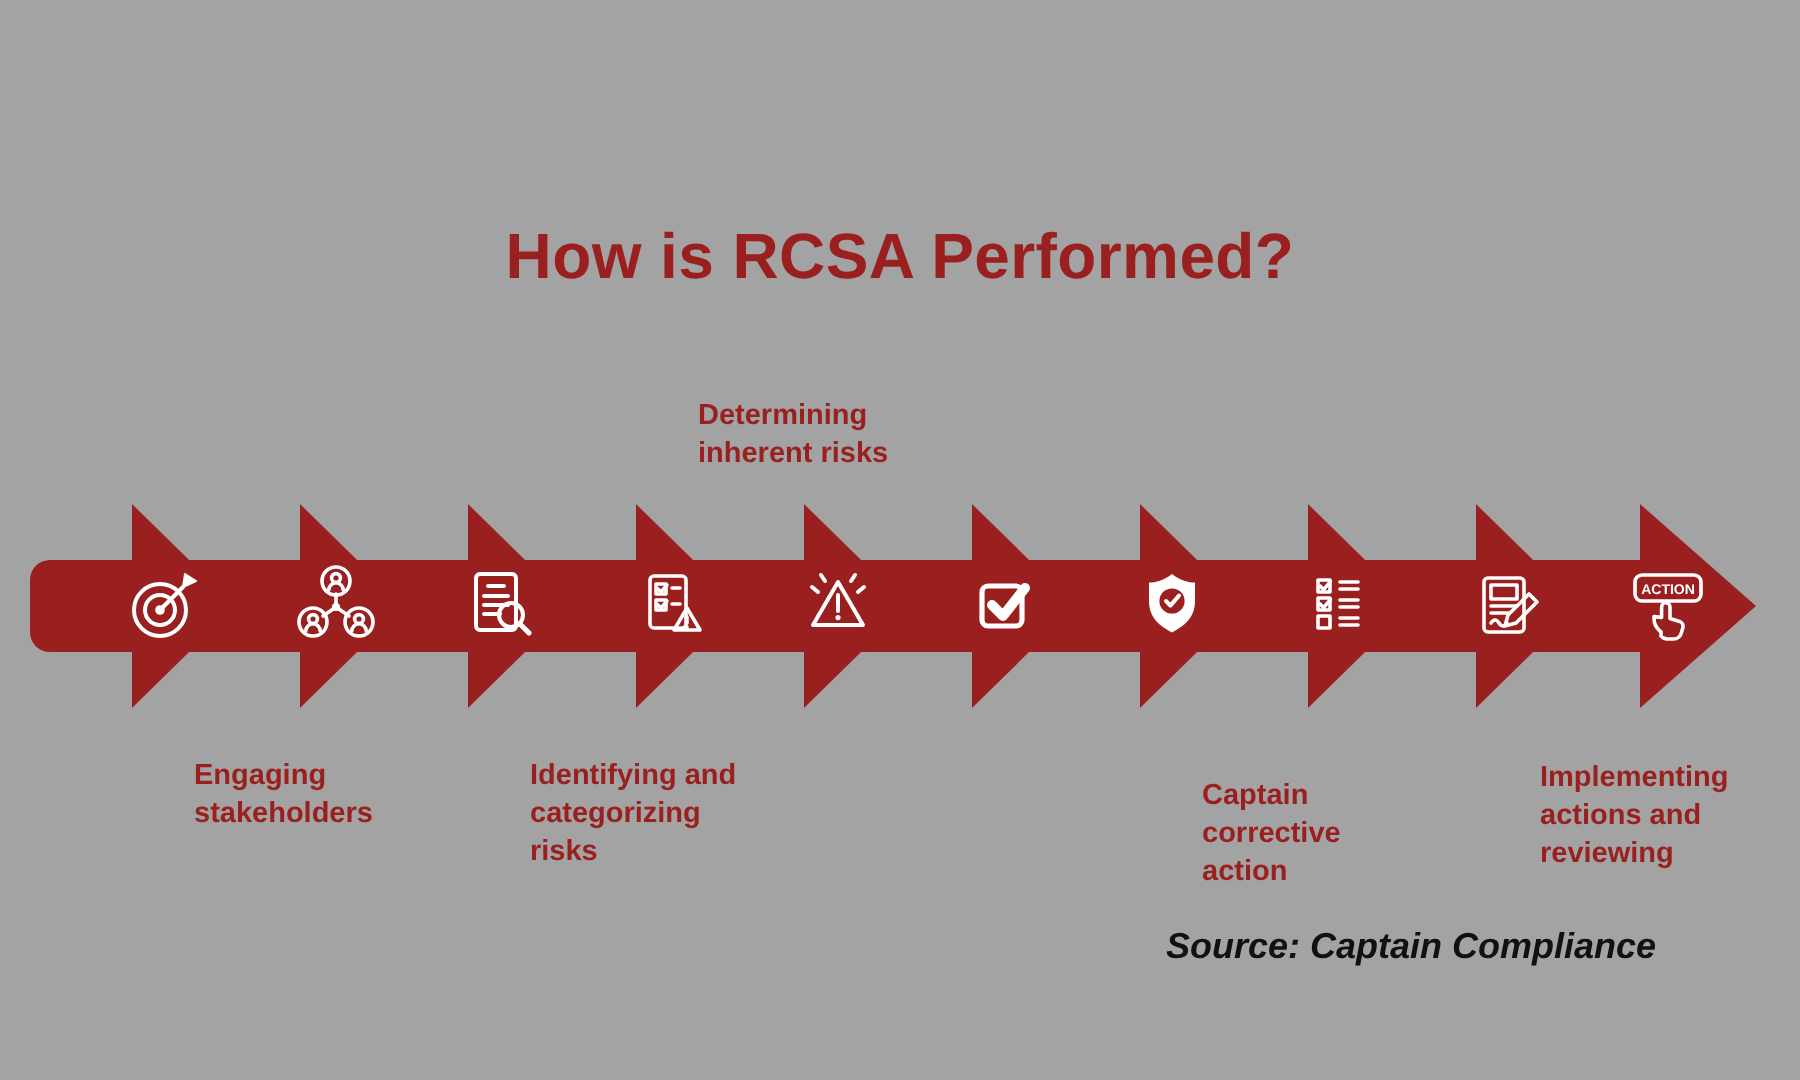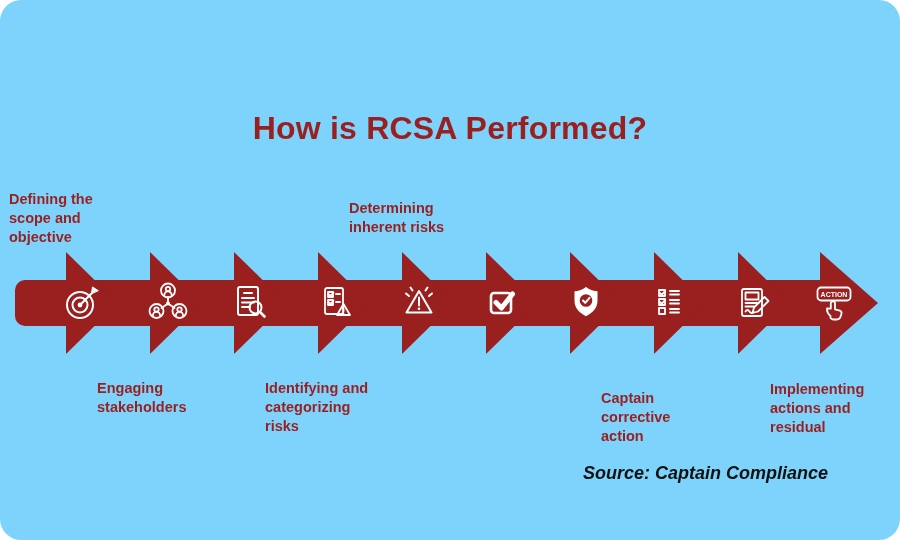--- a/index.html
+++ b/index.html
@@ -1,18 +1,18 @@
 <!DOCTYPE html>
 <html><head>
 <meta charset="utf-8">
 <style>
   html,body { margin:0; padding:0; background:#ffffff; }
   #canvas {
-    position:relative; width:900px; height:540px; background:#7dd3fc;
-    font-family:"Liberation Sans", sans-serif; overflow:hidden;border-radius:21px;
+    position:relative; width:900px; height:540px; background:#a3a3a3;
+    font-family:"Liberation Sans", sans-serif; overflow:hidden;
   }
   
   .title {
     position:absolute; left:0; top:110px; width:100%;
     text-align:center; font-size:32px; font-weight:700;
     color:#9a1f1f; letter-spacing:0.2px;
   }
   
   .band {
     position:absolute; left:15px; top:280px; width:807px; height:46px;
@@ -181,22 +181,21 @@
   </div>
 
   <div class="icon" style="left:812px">
     <svg viewBox="0 0 44 44" fill="none" stroke="#ffffff" stroke-linecap="round" stroke-linejoin="round">
       <rect x="5.5" y="7.5" width="33" height="13" rx="3.5" stroke-width="1.8"></rect>
       <text x="22" y="16.8" text-anchor="middle" font-size="7" font-weight="bold" font-family="Liberation Sans, sans-serif" fill="#ffffff" stroke="none">ACTION</text>
       <path d="M18.5,36 c-1.8,-1.5 -3.5,-3.8 -3.5,-6.5 l0,-1.2 3.8,0.4 0,-5.2 a2.1,2.1 0 0 1 4.2,0 l0,5.8 4.8,1.4 c1.4,0.5 2,1.9 1.6,3.3 l-0.8,2.6 a4,4 0 0 1 -3.9,2.9 l-3.4,0 a4.4,4.4 0 0 1 -2.8,-1.5 z" stroke-width="1.8"></path>
     </svg>
   </div>
 
-  <div class="step-label lbl-0">Defining the scope and objective</div>
   <div class="step-label lbl-1">Engaging stakeholders</div>
   <div class="step-label lbl-4">Determining inherent risks</div>
   <div class="step-label lbl-3">Identifying and categorizing risks</div>
   <div class="step-label lbl-7">Captain corrective action</div>
-  <div class="step-label lbl-9">Implementing actions and residual</div>
+  <div class="step-label lbl-9">Implementing actions and reviewing</div>
 
   <div class="source">Source: Captain Compliance</div>
 
 </div>
 
 </body></html>

